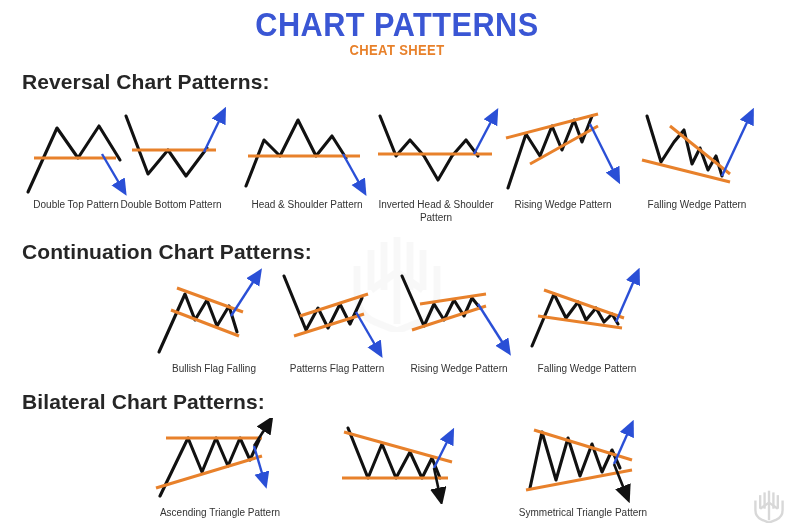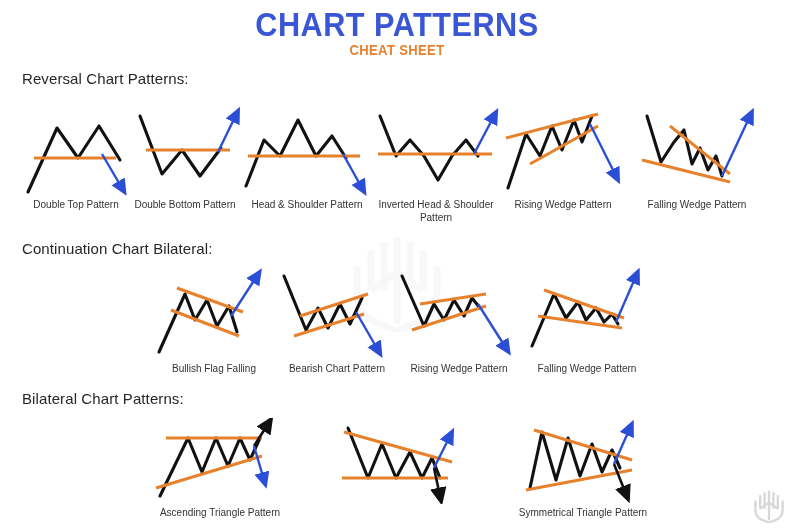--- a/index.html
+++ b/index.html
@@ -33,21 +33,21 @@
   .subtitle{
     position:absolute;left:0;top:42px;width:794px;text-align:center;
     font-weight:bold;font-size:14px;letter-spacing:.4px;
     color:#e8812b;
     transform:scaleX(.93);
   }
 
   
   .section-heading{
     position:absolute;
-    font-size:15px;font-weight:normal;color:#262626;
+    font-size:21px;font-weight:bold;color:#262626;
     letter-spacing:.1px;white-space:nowrap;
   }
   #heading-reversal{left:22px;top:70px;}
   #heading-continuation{left:22px;top:240px;}
   #heading-bilateral{left:22px;top:390px;}
 
   
   .pattern{position:absolute;}
   .pattern svg{display:block;}
   .pattern-label{
@@ -85,38 +85,38 @@
         <path d="M76,18 L76,58"></path>
         <path d="M24,58 L50,40 L76,58"></path>
       </g>
     </svg>
   </div>
 
   <div class="title">CHART PATTERNS</div>
   <div class="subtitle">CHEAT SHEET</div>
 
   <div class="section-heading" id="heading-reversal">Reversal Chart Patterns:</div>
-  <div class="section-heading" id="heading-continuation">Continuation Chart Bilateral:</div>
+  <div class="section-heading" id="heading-continuation">Continuation Chart Patterns:</div>
   <div class="section-heading" id="heading-bilateral">Bilateral Chart Patterns:</div>
 
   <div class="pattern" style="left:20px;top:104px;width:112px;">
     <svg width="112" height="92" viewBox="0 0 112 92">
       <defs>
         <marker id="ah-blue-1" markerWidth="7" markerHeight="7" refX="3.2" refY="3.2" orient="auto">
           <path d="M0,0 L7,3.2 L0,6.4 z" fill="#2a4fd6"></path>
         </marker>
       </defs>
       <path d="M8,88 L37,24 L58,54 L79,22 L100,56" fill="none" stroke="#111111" stroke-width="3.1" stroke-linejoin="round" stroke-linecap="round"></path>
       <line x1="14" y1="54" x2="96" y2="54" stroke="#e8812b" stroke-width="3"></line>
       <line x1="82" y1="50" x2="102" y2="84" stroke="#2a4fd6" stroke-width="2.4" marker-end="url(#ah-blue-1)"></line>
     </svg>
     <div class="pattern-label">Double Top Pattern</div>
   </div>
 
-  <div class="pattern" style="left:126px;top:104px;width:118px;">
+  <div class="pattern" style="left:112px;top:104px;width:118px;">
     <svg width="118" height="92" viewBox="0 0 118 92">
       <defs>
         <marker id="ah-blue-2" markerWidth="7" markerHeight="7" refX="3.2" refY="3.2" orient="auto">
           <path d="M0,0 L7,3.2 L0,6.4 z" fill="#2a4fd6"></path>
         </marker>
       </defs>
       <path d="M14,12 L36,70 L56,46 L74,72 L95,44" fill="none" stroke="#111111" stroke-width="3.1" stroke-linejoin="round" stroke-linecap="round"></path>
       <line x1="20" y1="46" x2="104" y2="46" stroke="#e8812b" stroke-width="3"></line>
       <line x1="92" y1="48" x2="110" y2="11" stroke="#2a4fd6" stroke-width="2.4" marker-end="url(#ah-blue-2)"></line>
     </svg>
@@ -202,21 +202,21 @@
       <defs>
         <marker id="ah-blue-8" markerWidth="7" markerHeight="7" refX="3.2" refY="3.2" orient="auto">
           <path d="M0,0 L7,3.2 L0,6.4 z" fill="#2a4fd6"></path>
         </marker>
       </defs>
       <path d="M6,8 L28,62 L40,40 L50,60 L62,36 L72,56 L84,30" fill="none" stroke="#111111" stroke-width="3.1" stroke-linejoin="round" stroke-linecap="round"></path>
       <line x1="22" y1="48" x2="90" y2="26" stroke="#e8812b" stroke-width="3"></line>
       <line x1="16" y1="68" x2="86" y2="46" stroke="#e8812b" stroke-width="3"></line>
       <line x1="78" y1="44" x2="100" y2="82" stroke="#2a4fd6" stroke-width="2.4" marker-end="url(#ah-blue-8)"></line>
     </svg>
-    <div class="pattern-label">Bearish Chart Pattern</div>
+    <div class="pattern-label">Patterns Flag Pattern</div>
   </div>
 
   <div class="pattern" style="left:398px;top:268px;width:122px;">
     <svg width="122" height="92" viewBox="0 0 122 92">
       <defs>
         <marker id="ah-blue-9" markerWidth="7" markerHeight="7" refX="3.2" refY="3.2" orient="auto">
           <path d="M0,0 L7,3.2 L0,6.4 z" fill="#2a4fd6"></path>
         </marker>
       </defs>
       <path d="M4,8 L26,58 L36,36 L46,52 L56,32 L66,48 L74,30 L82,40" fill="none" stroke="#111111" stroke-width="3.1" stroke-linejoin="round" stroke-linecap="round"></path>

